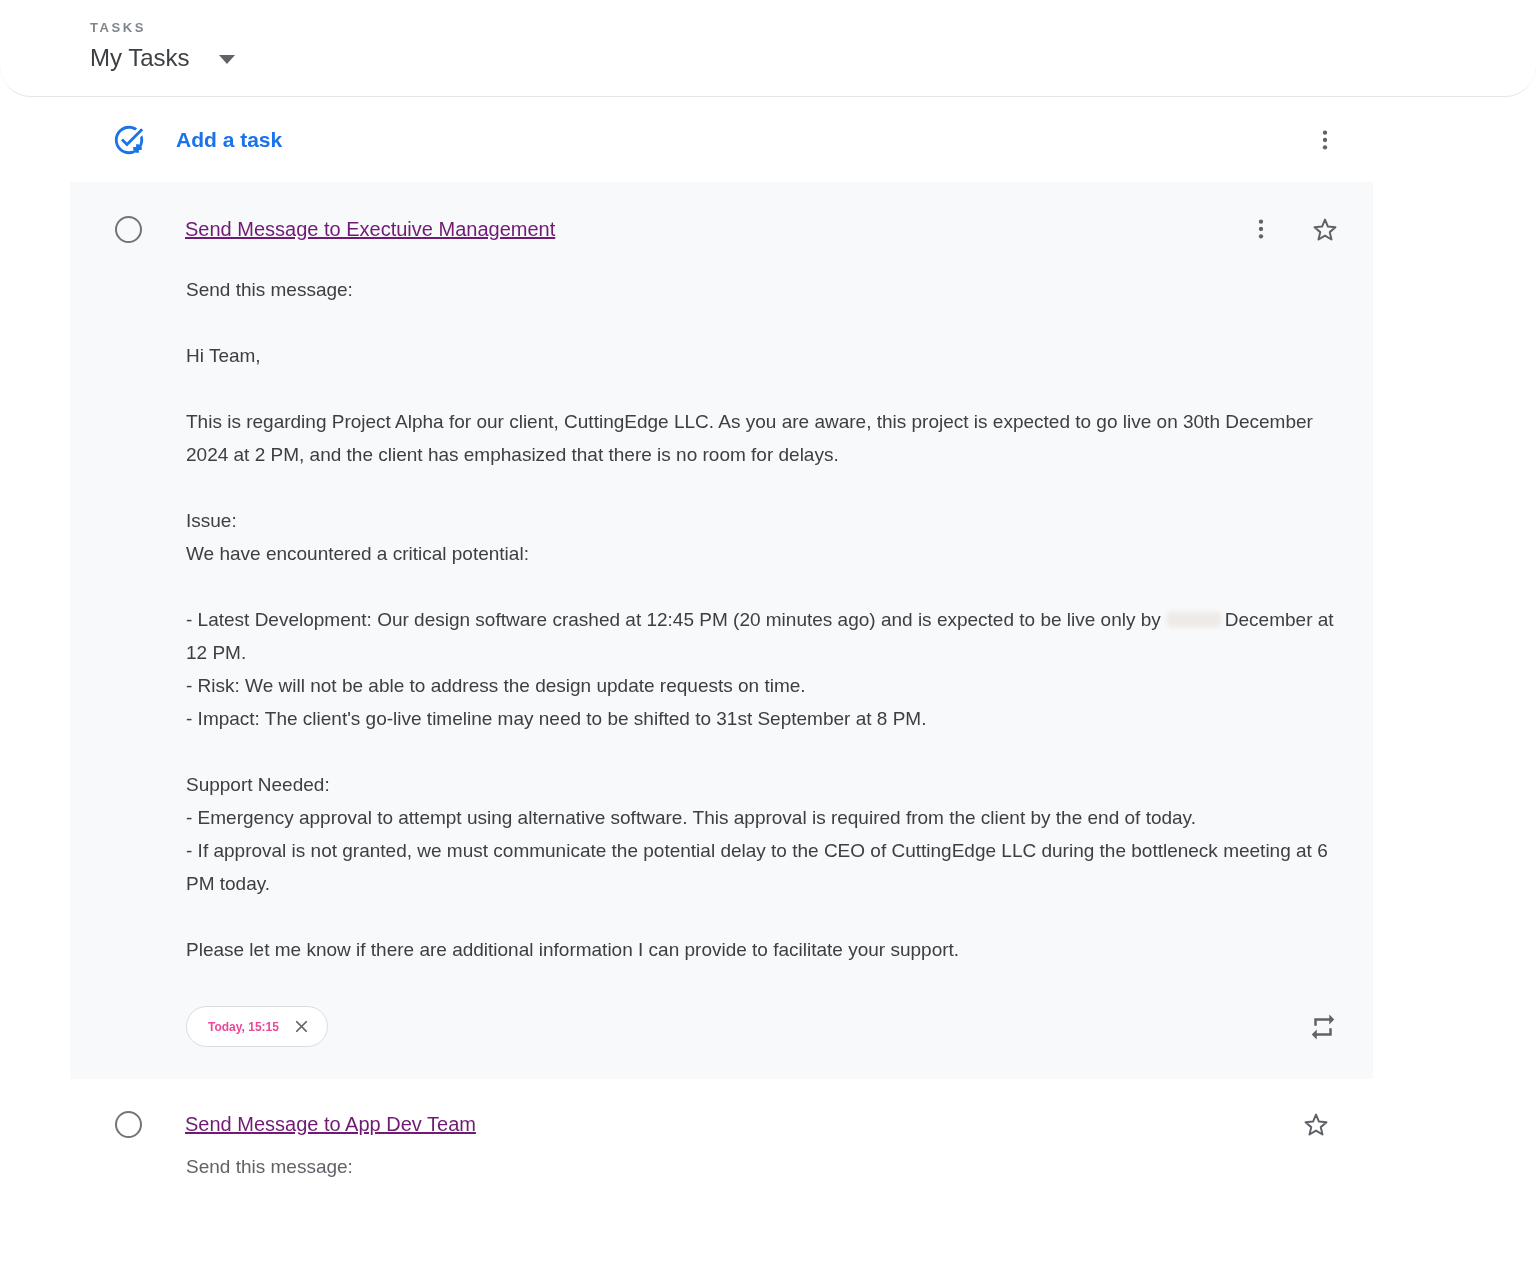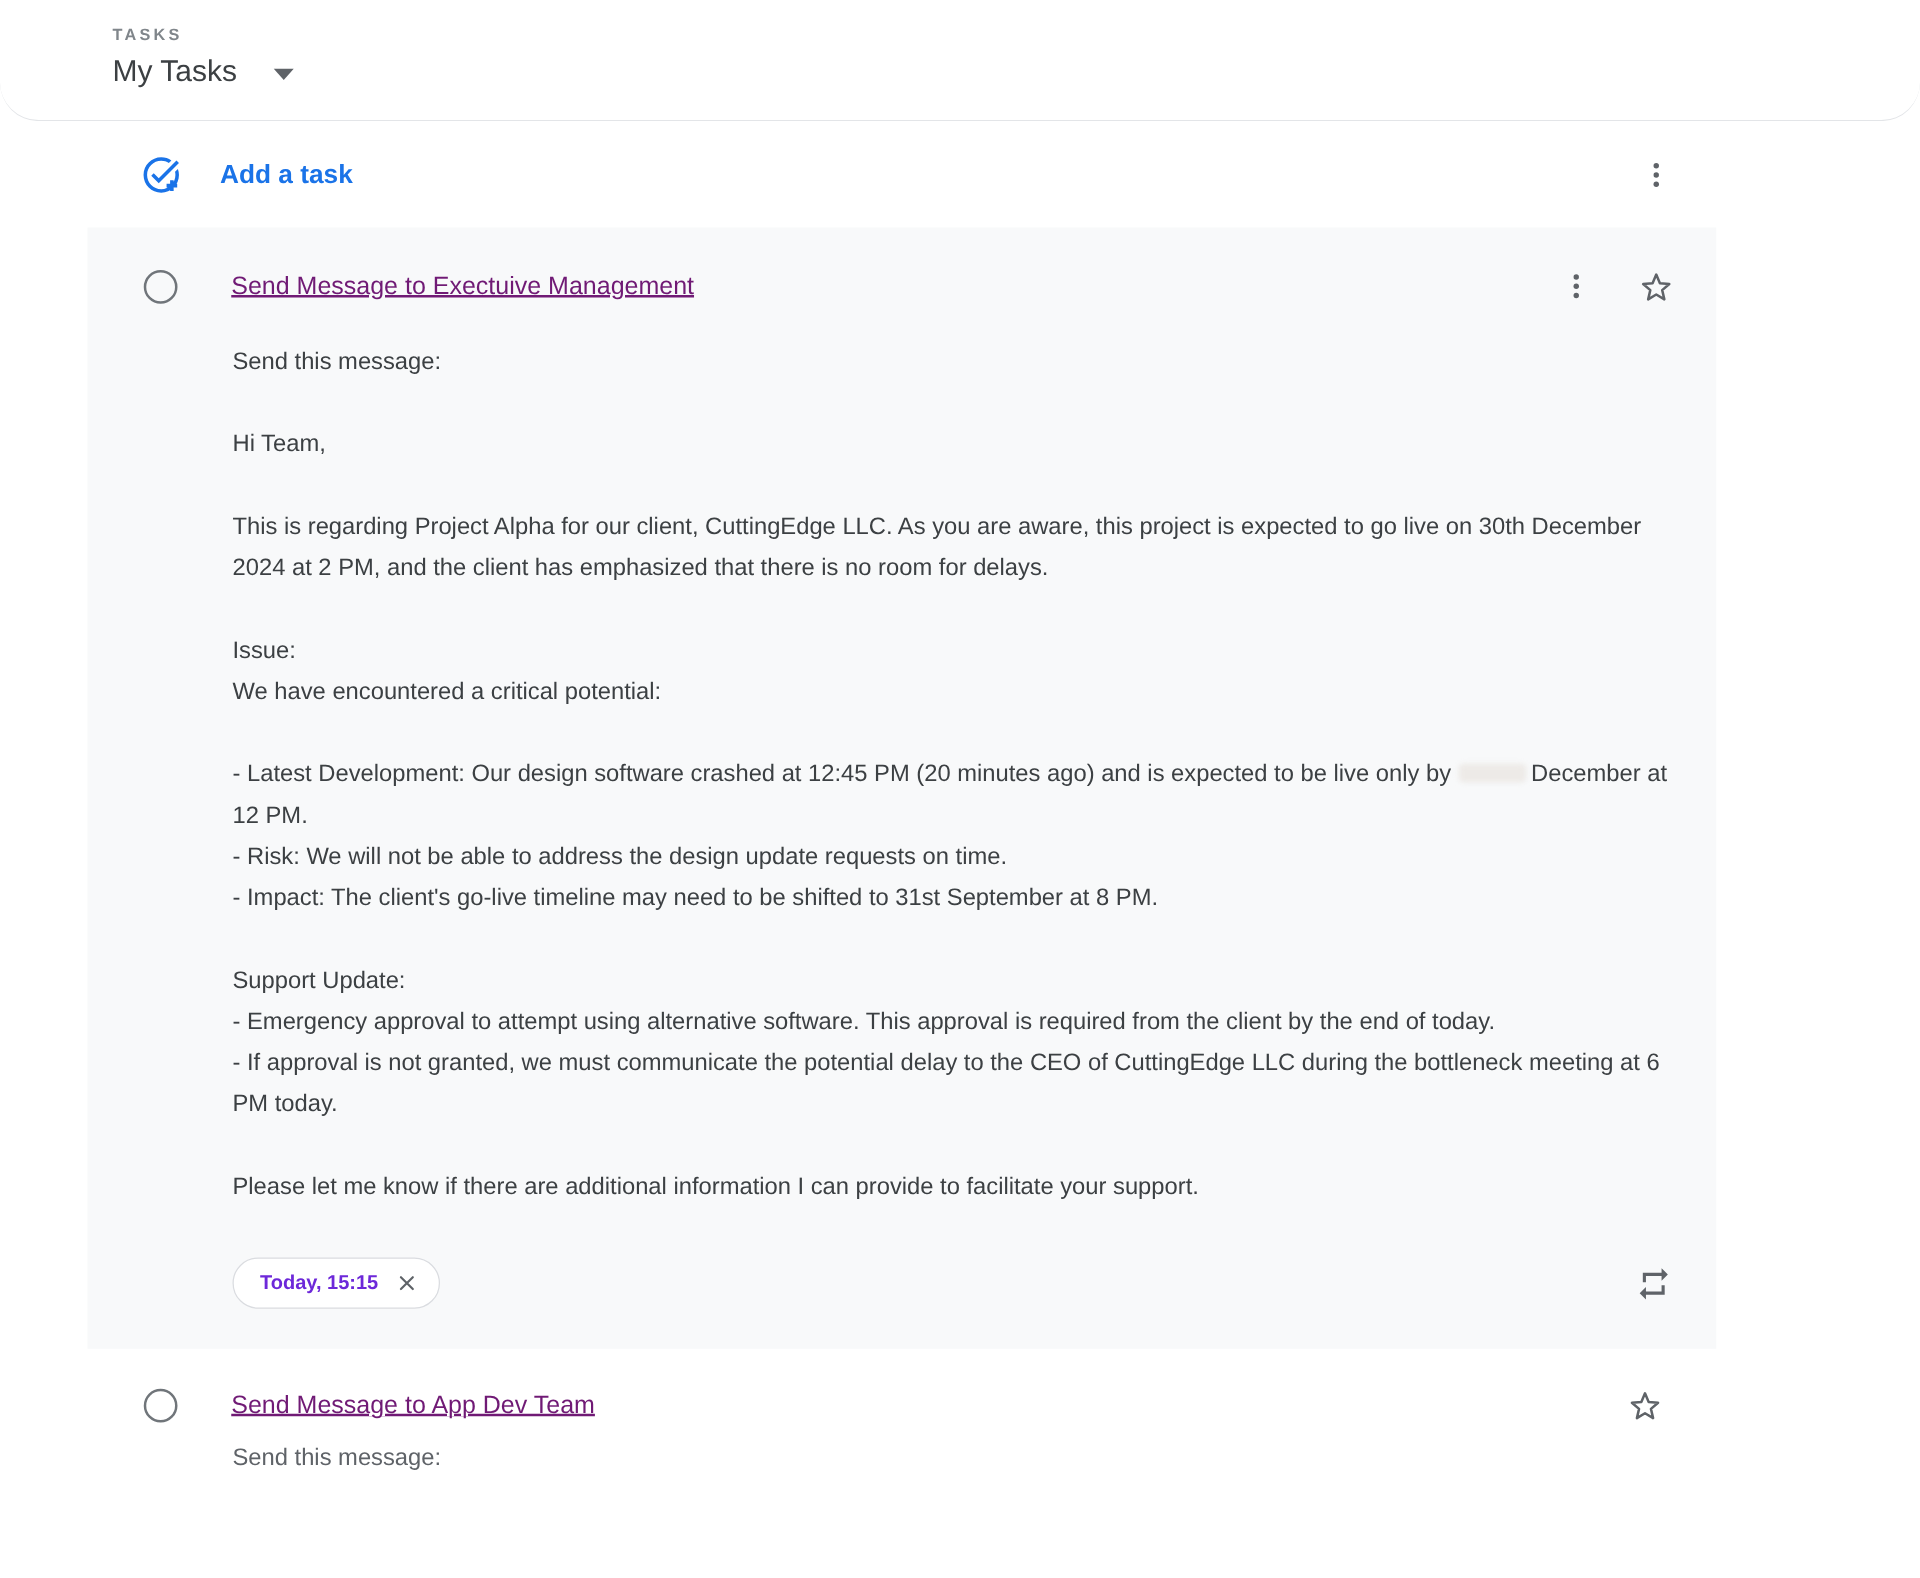--- a/index.html
+++ b/index.html
@@ -27,21 +27,21 @@
   .task-title { margin-left:43px; font-size:20px; color:#701a75; cursor:pointer;text-decoration:underline; }
   .card-header-icons { margin-left:auto; display:flex; align-items:center; gap:24px; }
   
   .task-body { margin-left:71px; width:1160px; margin-top:23px; font-size:19px; line-height:33px; color:#3c4043; }
   .paragraph { margin:0 0 33px 0; }
   .paragraph:last-child { margin-bottom:0; }
   .redacted { display:inline-block; width:54px; height:15px; margin:0 4px -1px 6px; border-radius:4px; background:#edeae7; filter:blur(2px); }
   
   .chip-row { margin-left:71px; margin-top:40px; width:1160px; display:flex; align-items:center; justify-content:space-between; }
   .date-chip { display:flex; align-items:center; gap:13px; background:#ffffff; border:1px solid #dadce0; border-radius:26px; padding:10px 16px 10px 21px; cursor:pointer; }
-  .date-chip-label { font-size:16px; color:#6d28d9; font-weight:600; }
+  .date-chip-label { font-size:12px; color:#ec4899; font-weight:600; }
   .chip-close { background:none; border:none; padding:0; display:flex; cursor:pointer; }
   
   .task-row-2 { margin-top:24px; padding:0 199px 0 115px; }
   .task2-main { display:flex; align-items:center; }
   .task2-star { margin-left:auto; }
   .task2-detail { margin-left:71px; margin-top:11px; font-size:19px; color:#5f6368; }
 </style>
 </head>
 <body>
 
@@ -110,21 +110,21 @@
       <div class="paragraph">
         <div class="line">Issue:</div>
         <div class="line">We have encountered a critical potential:</div>
       </div>
       <div class="paragraph">
         <div class="line">- Latest Development: Our design software crashed at 12:45 PM (20 minutes ago) and is expected to be live only by<span class="redacted"></span>December at 12 PM.</div>
         <div class="line">- Risk: We will not be able to address the design update requests on time.</div>
         <div class="line">- Impact: The client's go-live timeline may need to be shifted to 31st September at 8 PM.</div>
       </div>
       <div class="paragraph">
-        <div class="line">Support Update:</div>
+        <div class="line">Support Needed:</div>
         <div class="line">- Emergency approval to attempt using alternative software. This approval is required from the client by the end of today.</div>
         <div class="line">- If approval is not granted, we must communicate the potential delay to the CEO of CuttingEdge LLC during the bottleneck meeting at 6 PM today.</div>
       </div>
       <div class="paragraph">
         <div class="line">Please let me know if there are additional information I can provide to facilitate your support.</div>
       </div>
     </div>
 
   <div class="chip-row">
     <div class="date-chip">

